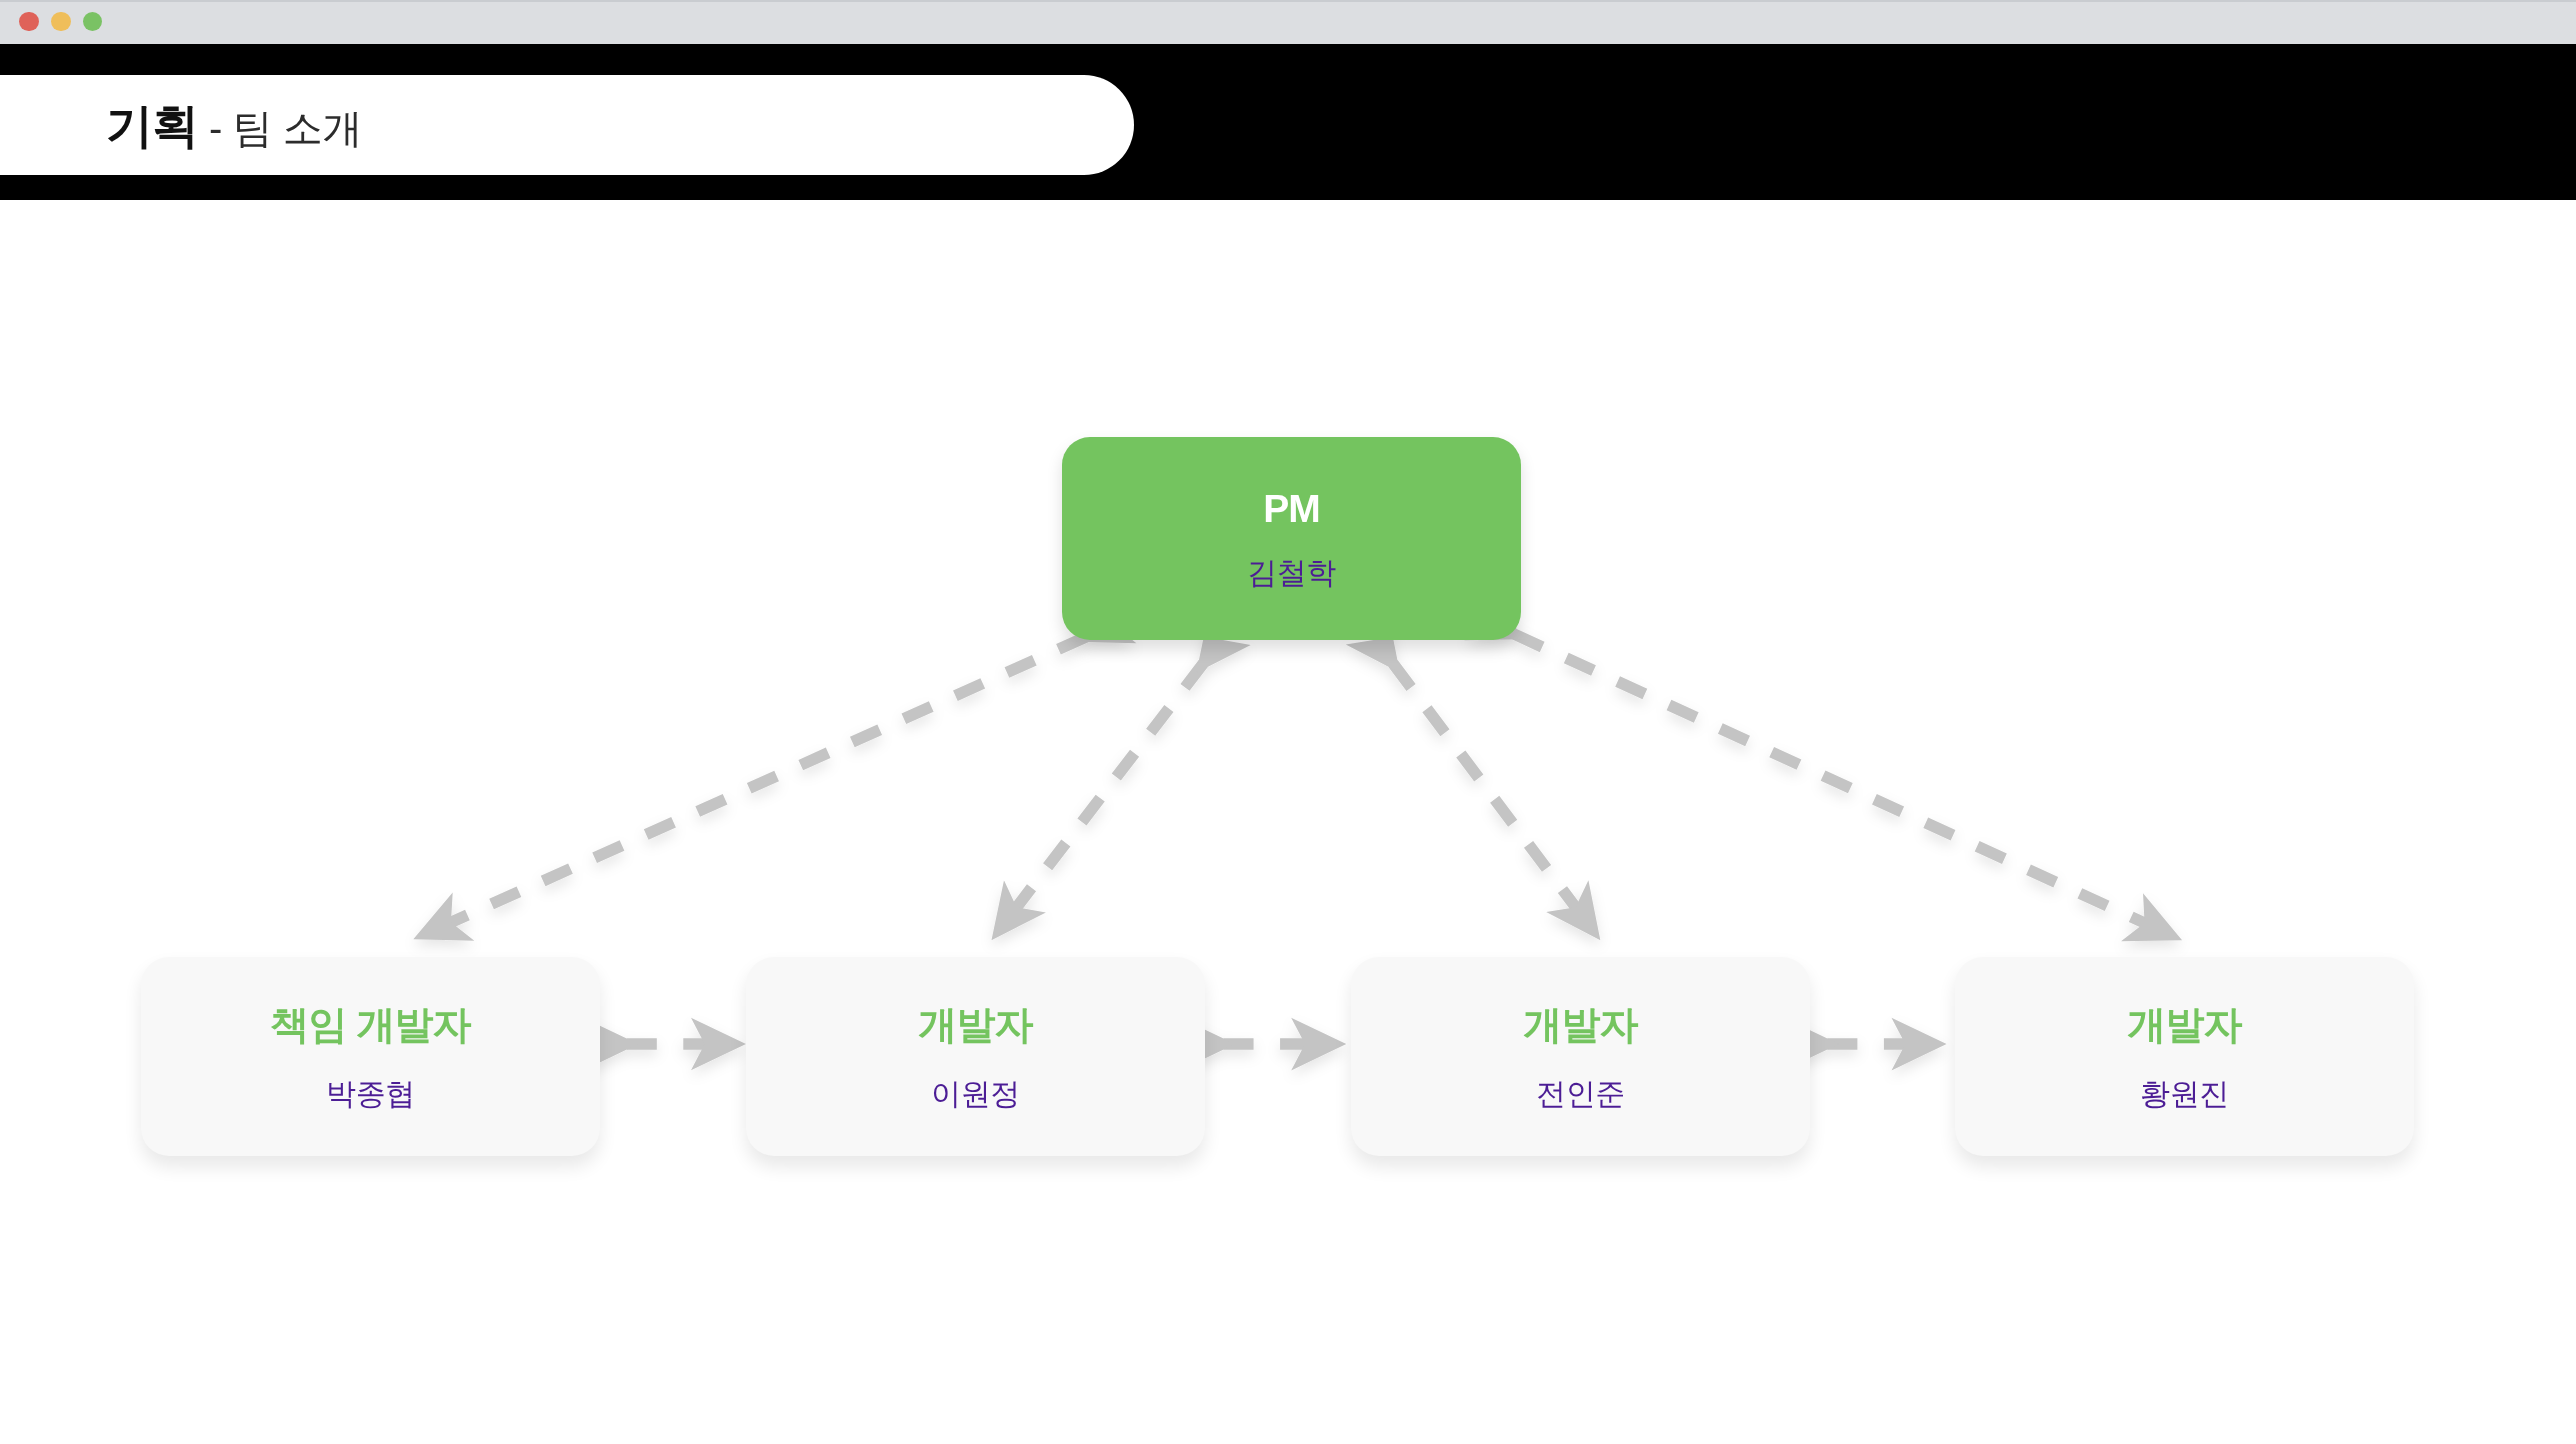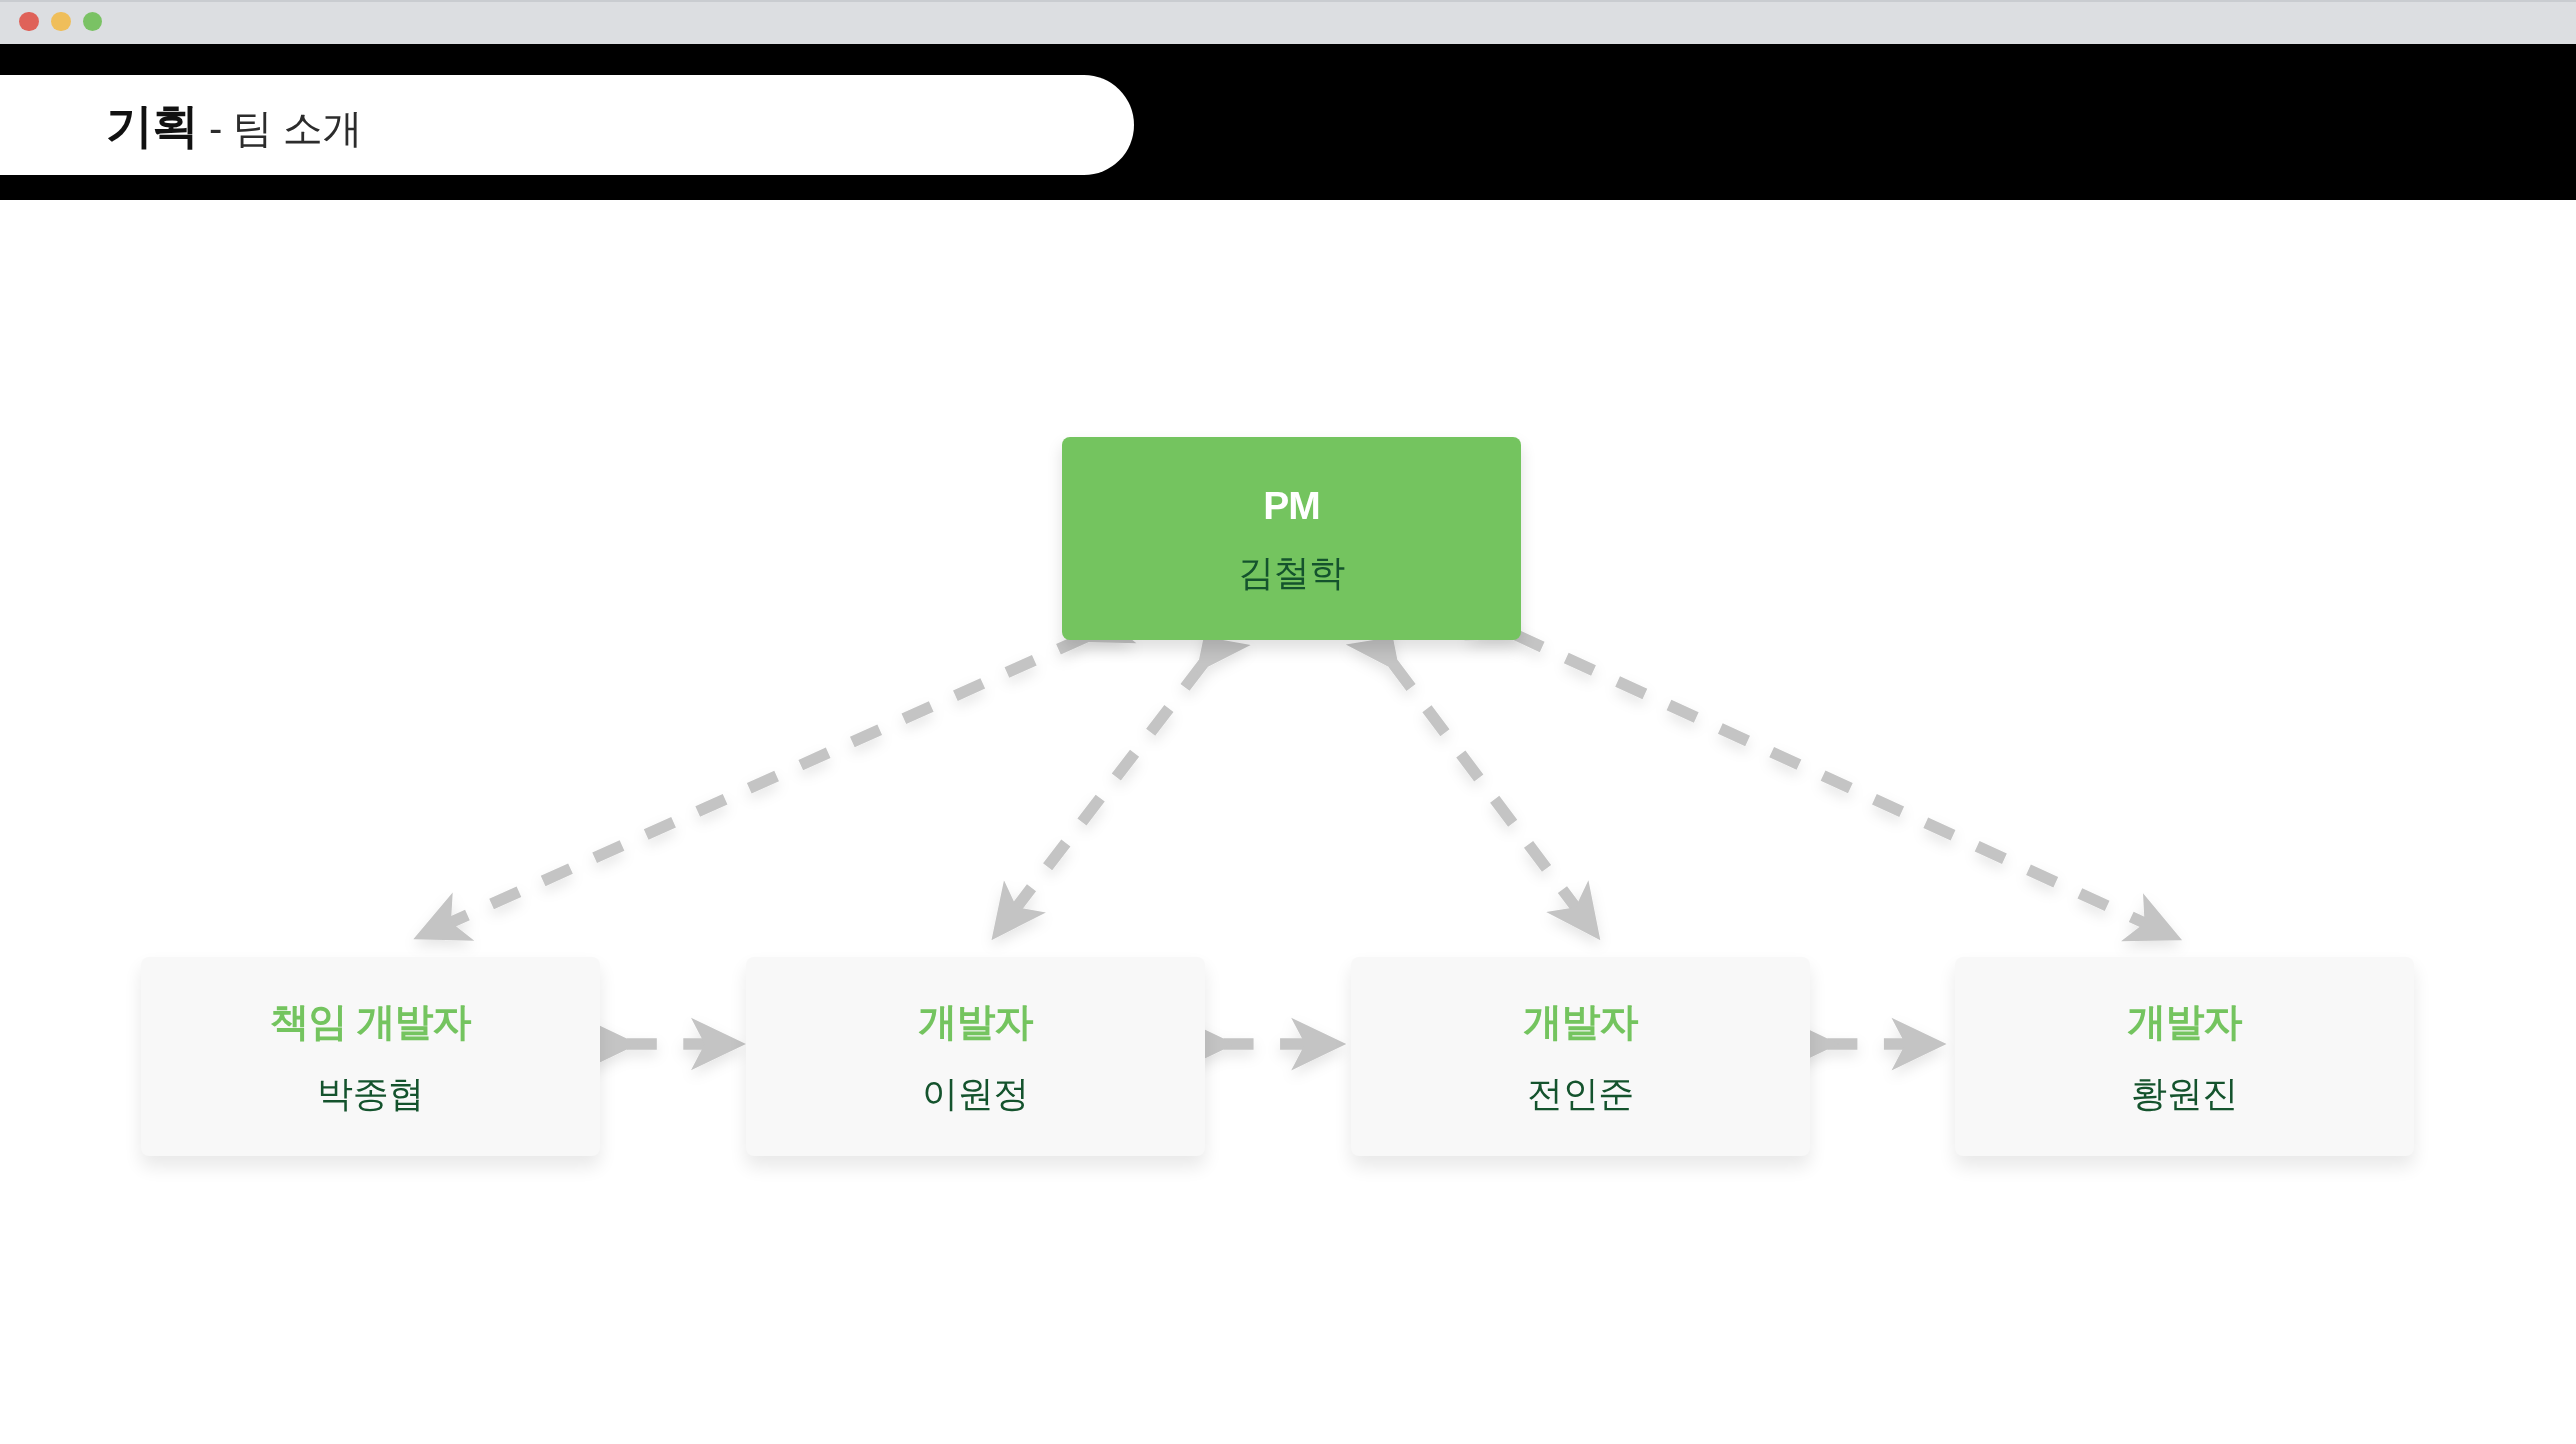--- a/index.html
+++ b/index.html
@@ -80,21 +80,21 @@
   .edges-layer {
     position: absolute;
     left: 0; top: 0;
     width: 2576px; height: 1244px;
     pointer-events: none;
   }
 
   
   .node {
     position: absolute;
-    border-radius: 8px;
+    border-radius: 28px;
     display: flex;
     flex-direction: column;
     align-items: center;
     justify-content: center;
   }
   .node-root {
     background: #74c45f;
     box-shadow: 0 8.8px 16px rgba(0,0,0,0.13);
   }
   .node-child {
@@ -103,23 +103,23 @@
   }
   .node-role {
     font-size: 39px;
     font-weight: 700;
     letter-spacing: -0.9px;
     line-height: 1;
   }
   .node-root .node-role { color: #ffffff; }
   .node-child .node-role { color: #74c45f; }
   .node-name {
-    font-size: 36px;
+    font-size: 30px;
     font-weight: 500;
-    color: #14532d;
+    color: #4c1d95;
     letter-spacing: -0.4px;
     line-height: 1;
   }
   .node-root .node-name { margin-top: 30px; }
   .node-child .node-name { margin-top: 35px; text-align: center; }
 </style>
 </head>
 <body>
 
 <div class="window-titlebar">

